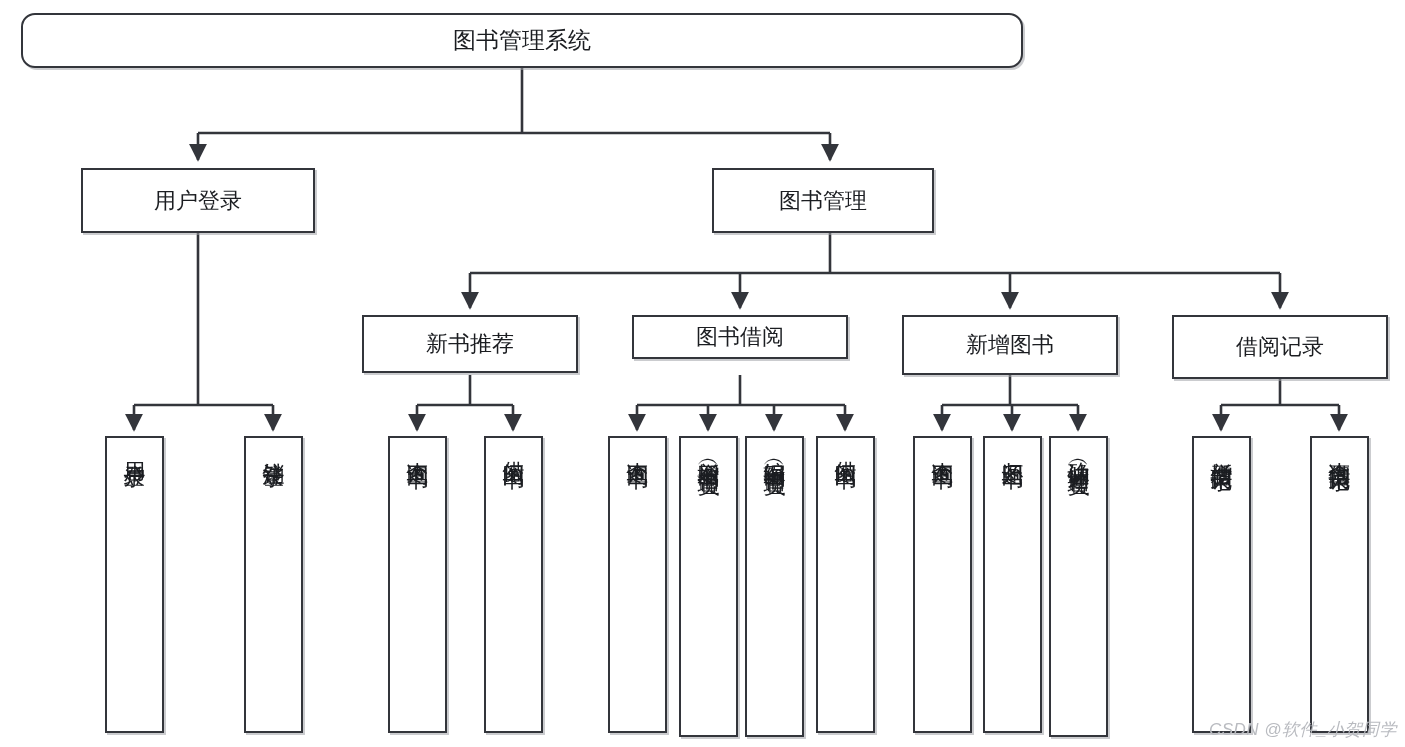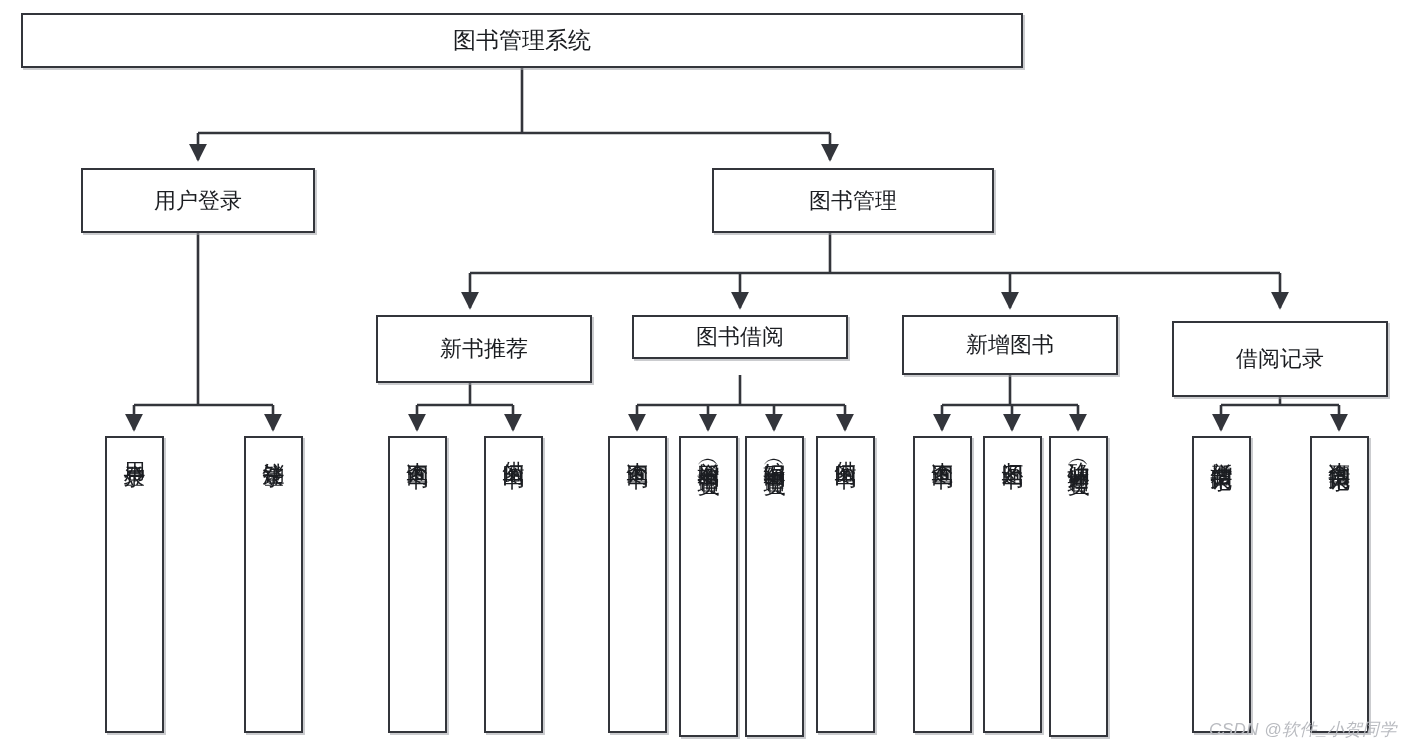--- a/index.html
+++ b/index.html
@@ -117,41 +117,41 @@
       <path d="M 1012 405 L 1012 430" marker-end="url(#arrow)"></path>
       <path d="M 1078 405 L 1078 430" marker-end="url(#arrow)"></path>
 
       <path d="M 1280 375 L 1280 405"></path>
       <path d="M 1221 405 L 1339 405"></path>
       <path d="M 1221 405 L 1221 430" marker-end="url(#arrow)"></path>
       <path d="M 1339 405 L 1339 430" marker-end="url(#arrow)"></path>
     </g>
   </svg>
 
-  <div class="node root" style="left:21px; top:13px; width:1002px; height:55px;">
+  <div class="node root" style="left:21px; top:13px; width:1002px; height:55px;border-radius:14px;">
     <span class="label">图书管理系统</span>
   </div>
 
   <div class="node level2" style="left:81px; top:168px; width:234px; height:65px;">
     <span class="label">用户登录</span>
   </div>
-  <div class="node level2" style="left:712px; top:168px; width:282px; height:65px;">
+  <div class="node level2" style="left:712px; top:168px; width:222px; height:65px;">
     <span class="label">图书管理</span>
   </div>
 
-  <div class="node level3" style="left:362px; top:315px; width:216px; height:68px;margin-left:14px;">
+  <div class="node level3" style="left:362px; top:315px; width:216px; height:58px;">
     <span class="label">新书推荐</span>
   </div>
   <div class="node level3" style="left:632px; top:315px; width:216px; height:44px;">
     <span class="label">图书借阅</span>
   </div>
   <div class="node level3" style="left:902px; top:315px; width:216px; height:60px;">
     <span class="label">新增图书</span>
   </div>
-  <div class="node level3" style="left:1172px; top:315px; width:216px; height:76px;margin-top:6px;">
+  <div class="node level3" style="left:1172px; top:315px; width:216px; height:64px;">
     <span class="label">借阅记录</span>
   </div>
 
   <div class="node leaf" style="left:105px; top:436px; width:59px; height:297px;">
     <span class="label">用户登录</span>
   </div>
   <div class="node leaf" style="left:244px; top:436px; width:59px; height:297px;">
     <span class="label">注销登录</span>
   </div>
 

